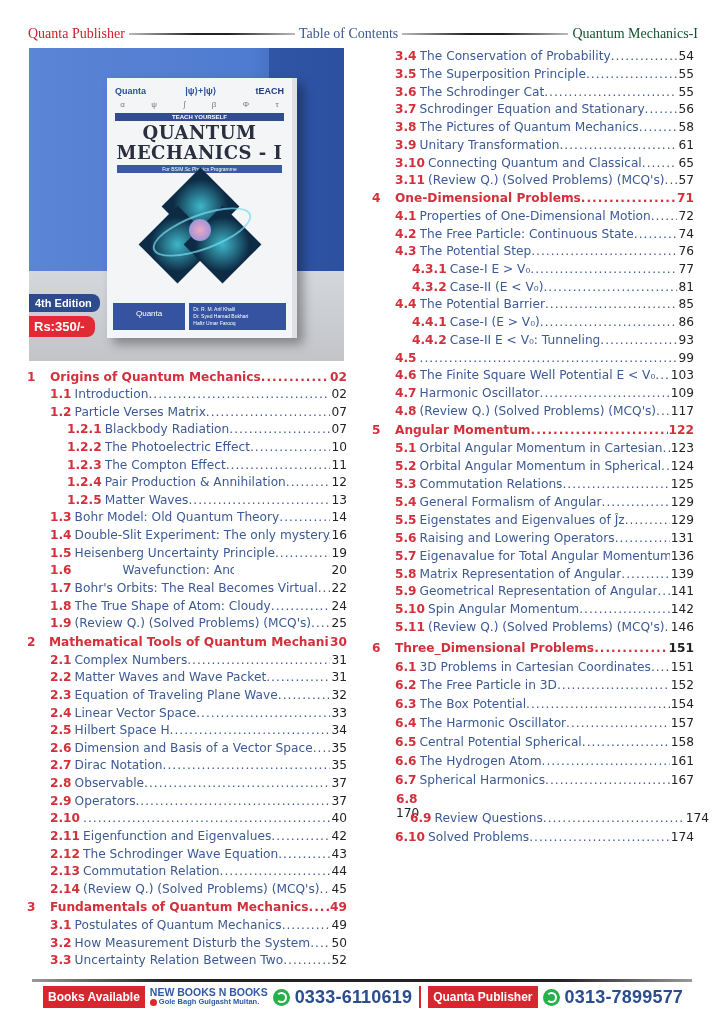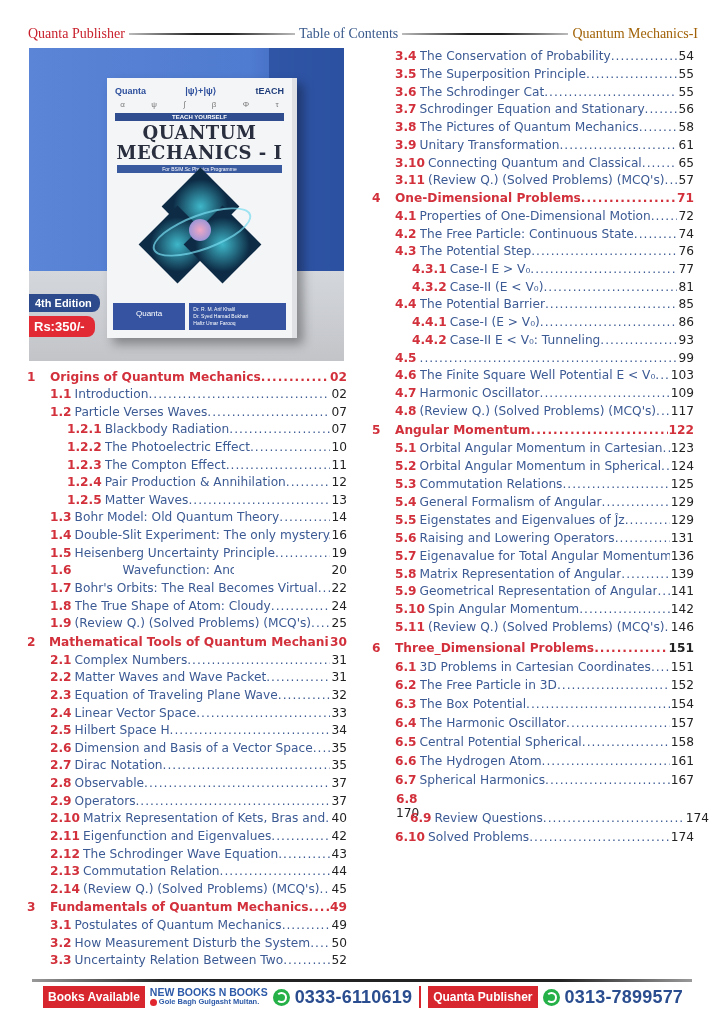--- a/index.html
+++ b/index.html
@@ -1,20 +1,20 @@
 <!DOCTYPE html>
 <html><head>
 <meta charset="utf-8">
 <style>
   html,body{margin:0;padding:0;background:#ffffff;}
   body{width:724px;height:1024px;position:relative;overflow:hidden;font-family:"Liberation Sans",sans-serif;}
   .header{position:absolute;top:24px;left:28px;width:670px;height:20px;display:flex;align-items:center;font-family:"Liberation Serif",serif;font-size:14px;}
   .h-left{color:#c8202c;white-space:nowrap;}
   .h-mid{color:#3a5a8c;white-space:nowrap;}
-  .h-right{color:#a16207;white-space:nowrap;}
+  .h-right{color:#14532d;white-space:nowrap;}
   .h-rule{flex:1;height:2px;background:linear-gradient(90deg,#bbb,#222 40%,#222 60%,#bbb);margin:0 4px;}
   .cover{position:absolute;left:29px;top:48px;width:315px;height:313px;overflow:hidden;background:linear-gradient(90deg,#5b85d6 0%,#4f7bd0 70%,#2e56a8 100%);}
   .cover .floor{position:absolute;left:0;right:0;bottom:0;height:90px;background:linear-gradient(180deg,#d4d7dc,#c2c4c8);}
   .cover .wallshade{position:absolute;right:0;top:0;width:75px;height:240px;background:#2b50a0;opacity:.85;}
   .book{position:absolute;left:78px;top:30px;width:185px;height:260px;background:#f4f5f7;box-shadow:6px 6px 10px rgba(0,0,0,.35);border-right:5px solid #dfe1e4;}
   .book .logos{display:flex;justify-content:space-between;padding:8px 8px 0 8px;font-size:9px;color:#2d4f9c;font-weight:bold;}
   .book .logos .teach{color:#1f3d7a;}
   .book .greek{display:flex;justify-content:space-around;font-size:8px;color:#777;margin-top:4px;}
   .book .band{margin:4px 8px 0 8px;background:#2f4d8f;color:#fff;font-size:6px;text-align:center;font-weight:bold;padding:1px 0;}
   .book .title{font-family:"DejaVu Serif",serif;font-weight:bold;color:#2a2f3f;text-align:center;font-size:18px;line-height:20px;margin-top:2px;letter-spacing:0.5px;}
@@ -114,21 +114,21 @@
       <span class="pg">02</span>
     </div>
     <div class="row" style="top: 17px; left: 23px; width: 297px;">
       <span class="num">1.1</span>
       <span class="lbl">Introduction</span>
       <span class="dots"></span>
       <span class="pg">02</span>
     </div>
     <div class="row" style="top: 35px; left: 23px; width: 297px;">
       <span class="num">1.2</span>
-      <span class="lbl">Particle Verses Waves</span>
+      <span class="lbl">Particle Verses Matrix</span>
       <span class="dots"></span>
       <span class="pg">07</span>
     </div>
     <div class="row" style="top: 52px; left: 40px; width: 280px;">
       <span class="num">1.2.1</span>
       <span class="lbl">Blackbody Radiation</span>
       <span class="dots"></span>
       <span class="pg">07</span>
     </div>
     <div class="row" style="top: 70px; left: 40px; width: 280px;">
@@ -252,21 +252,20 @@
       <span class="pg">37</span>
     </div>
     <div class="row" style="top: 424px; left: 23px; width: 297px;">
       <span class="num">2.9</span>
       <span class="lbl">Operators</span>
       <span class="dots"></span>
       <span class="pg">37</span>
     </div>
     <div class="row" style="top: 441px; left: 23px; width: 297px;">
       <span class="num">2.10</span>
-      <span class="lbl">Matrix Representation of Kets, Bras and</span>
       <span class="dots"></span>
       <span class="pg">40</span>
     </div>
     <div class="row" style="top: 459px; left: 23px; width: 297px;">
       <span class="num">2.11</span>
       <span class="lbl">Eigenfunction and Eigenvalues</span>
       <span class="dots"></span>
       <span class="pg">42</span>
     </div>
     <div class="row" style="top: 477px; left: 23px; width: 297px;">

